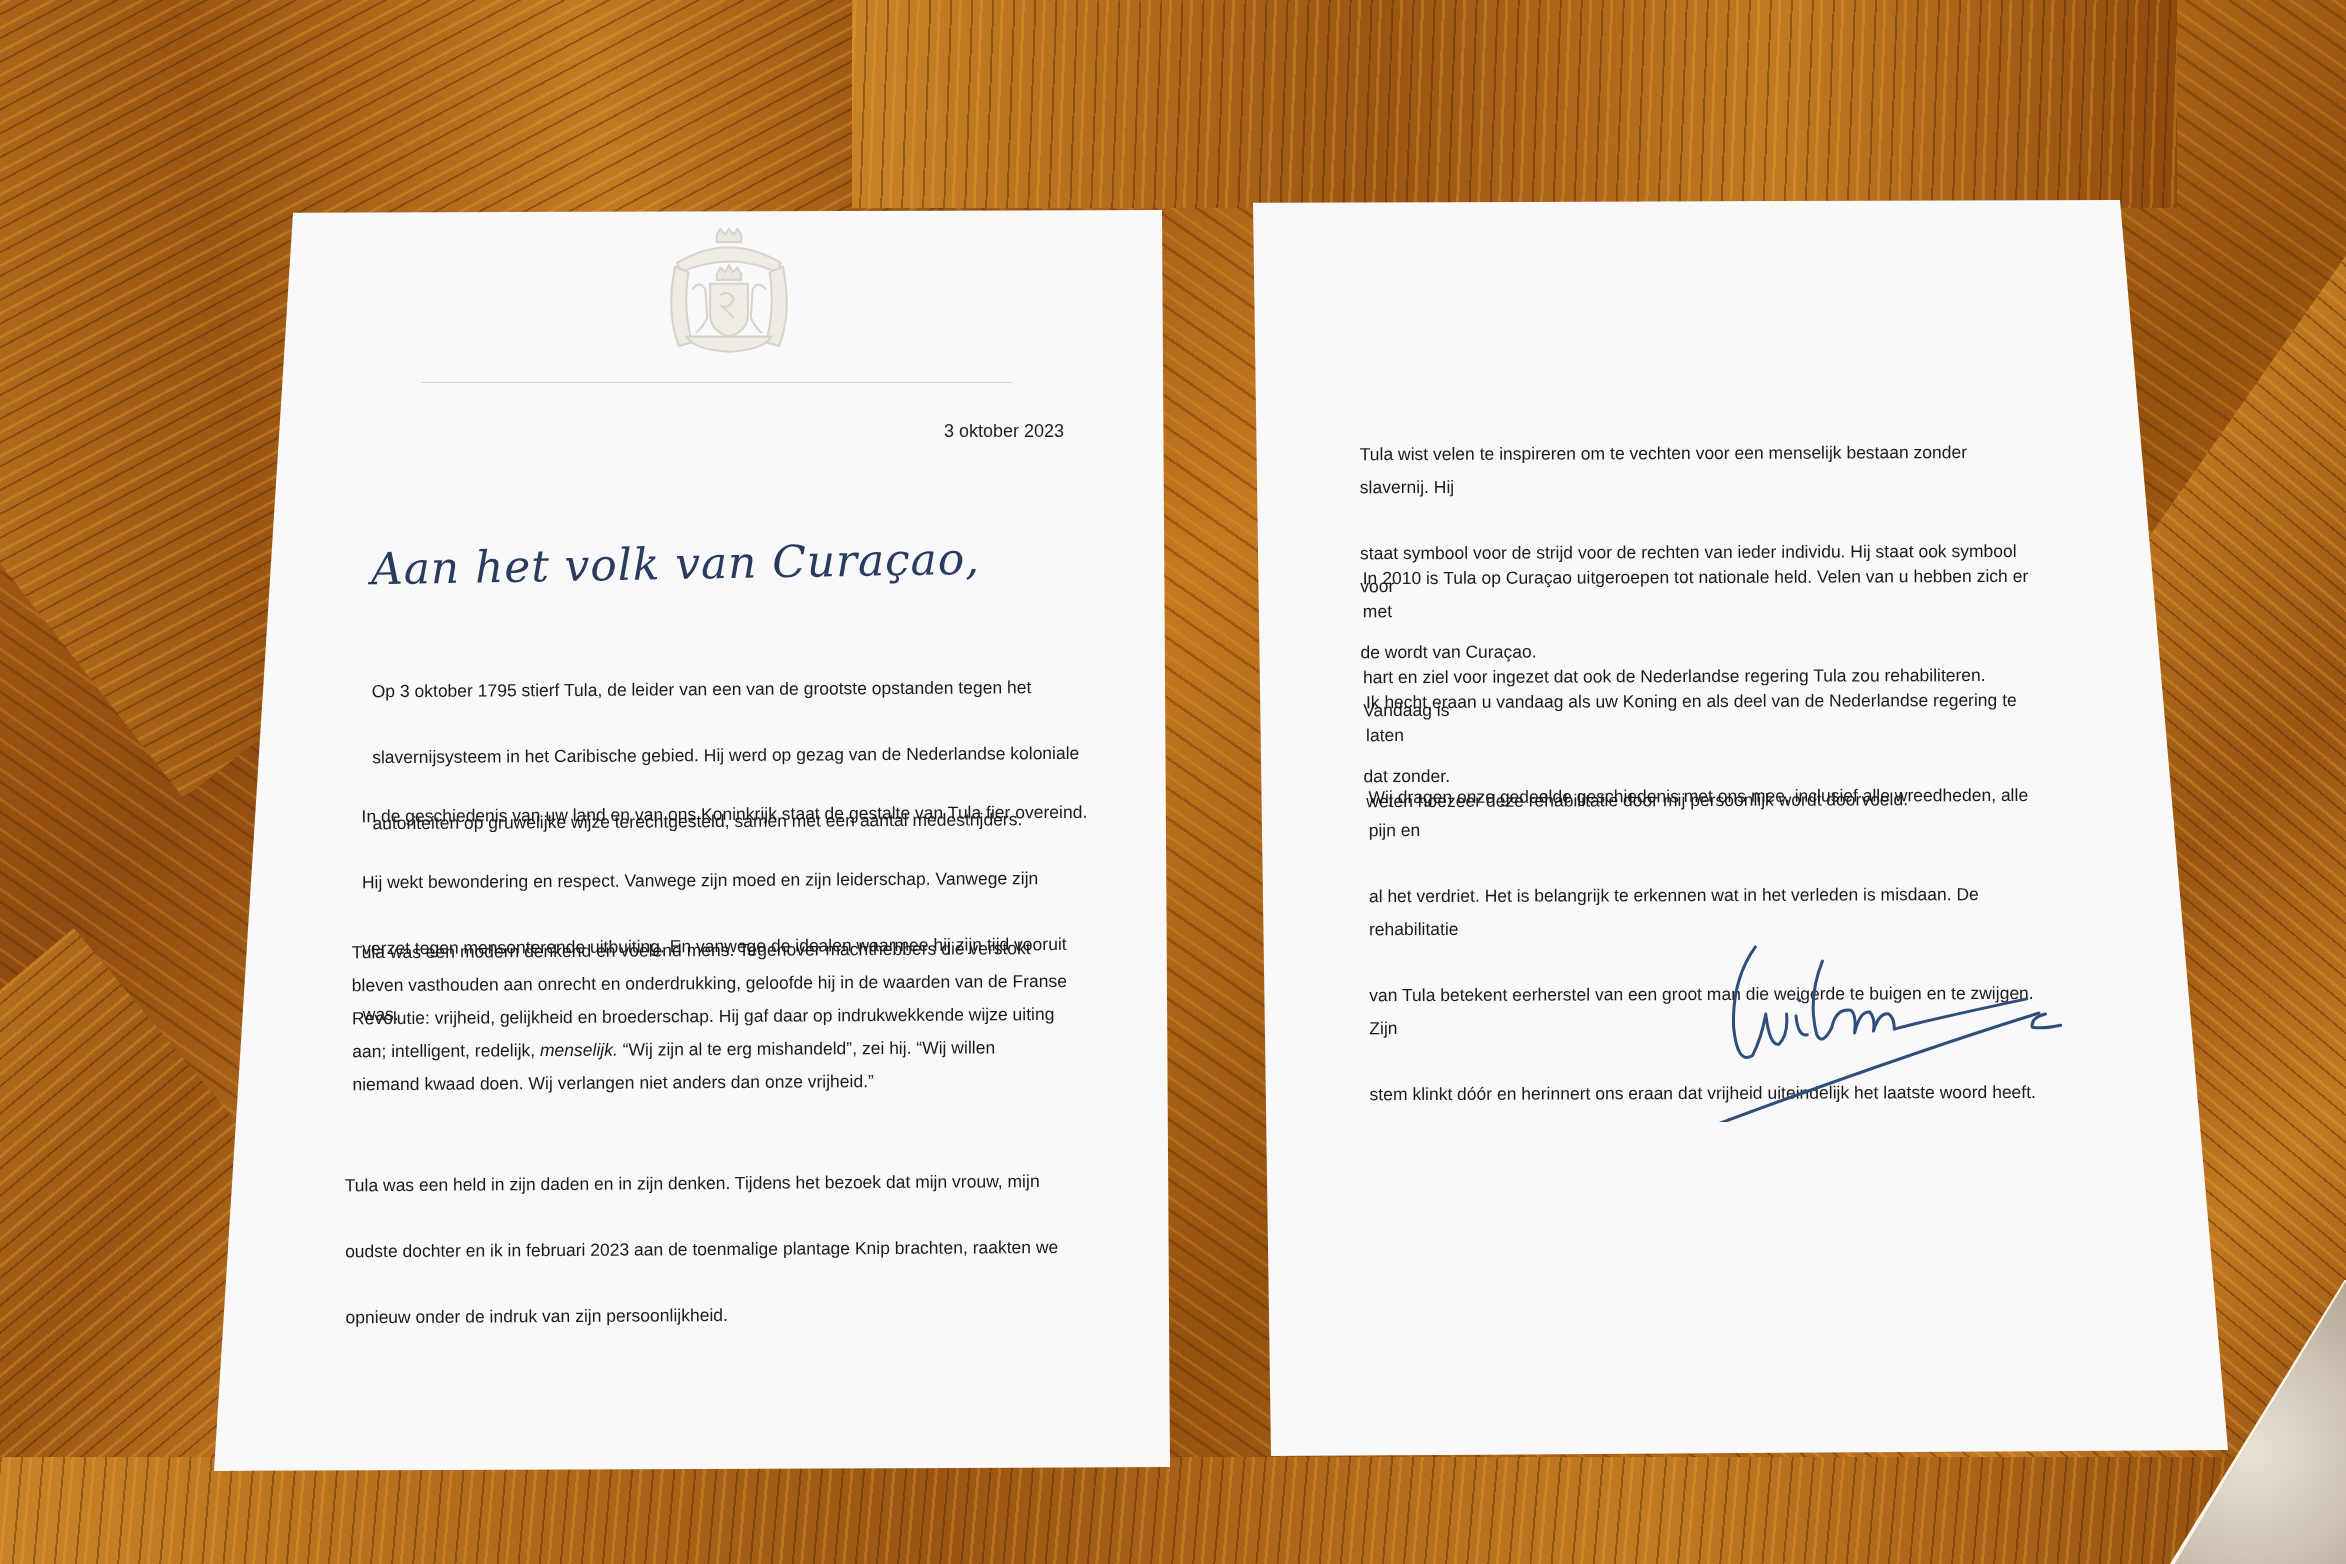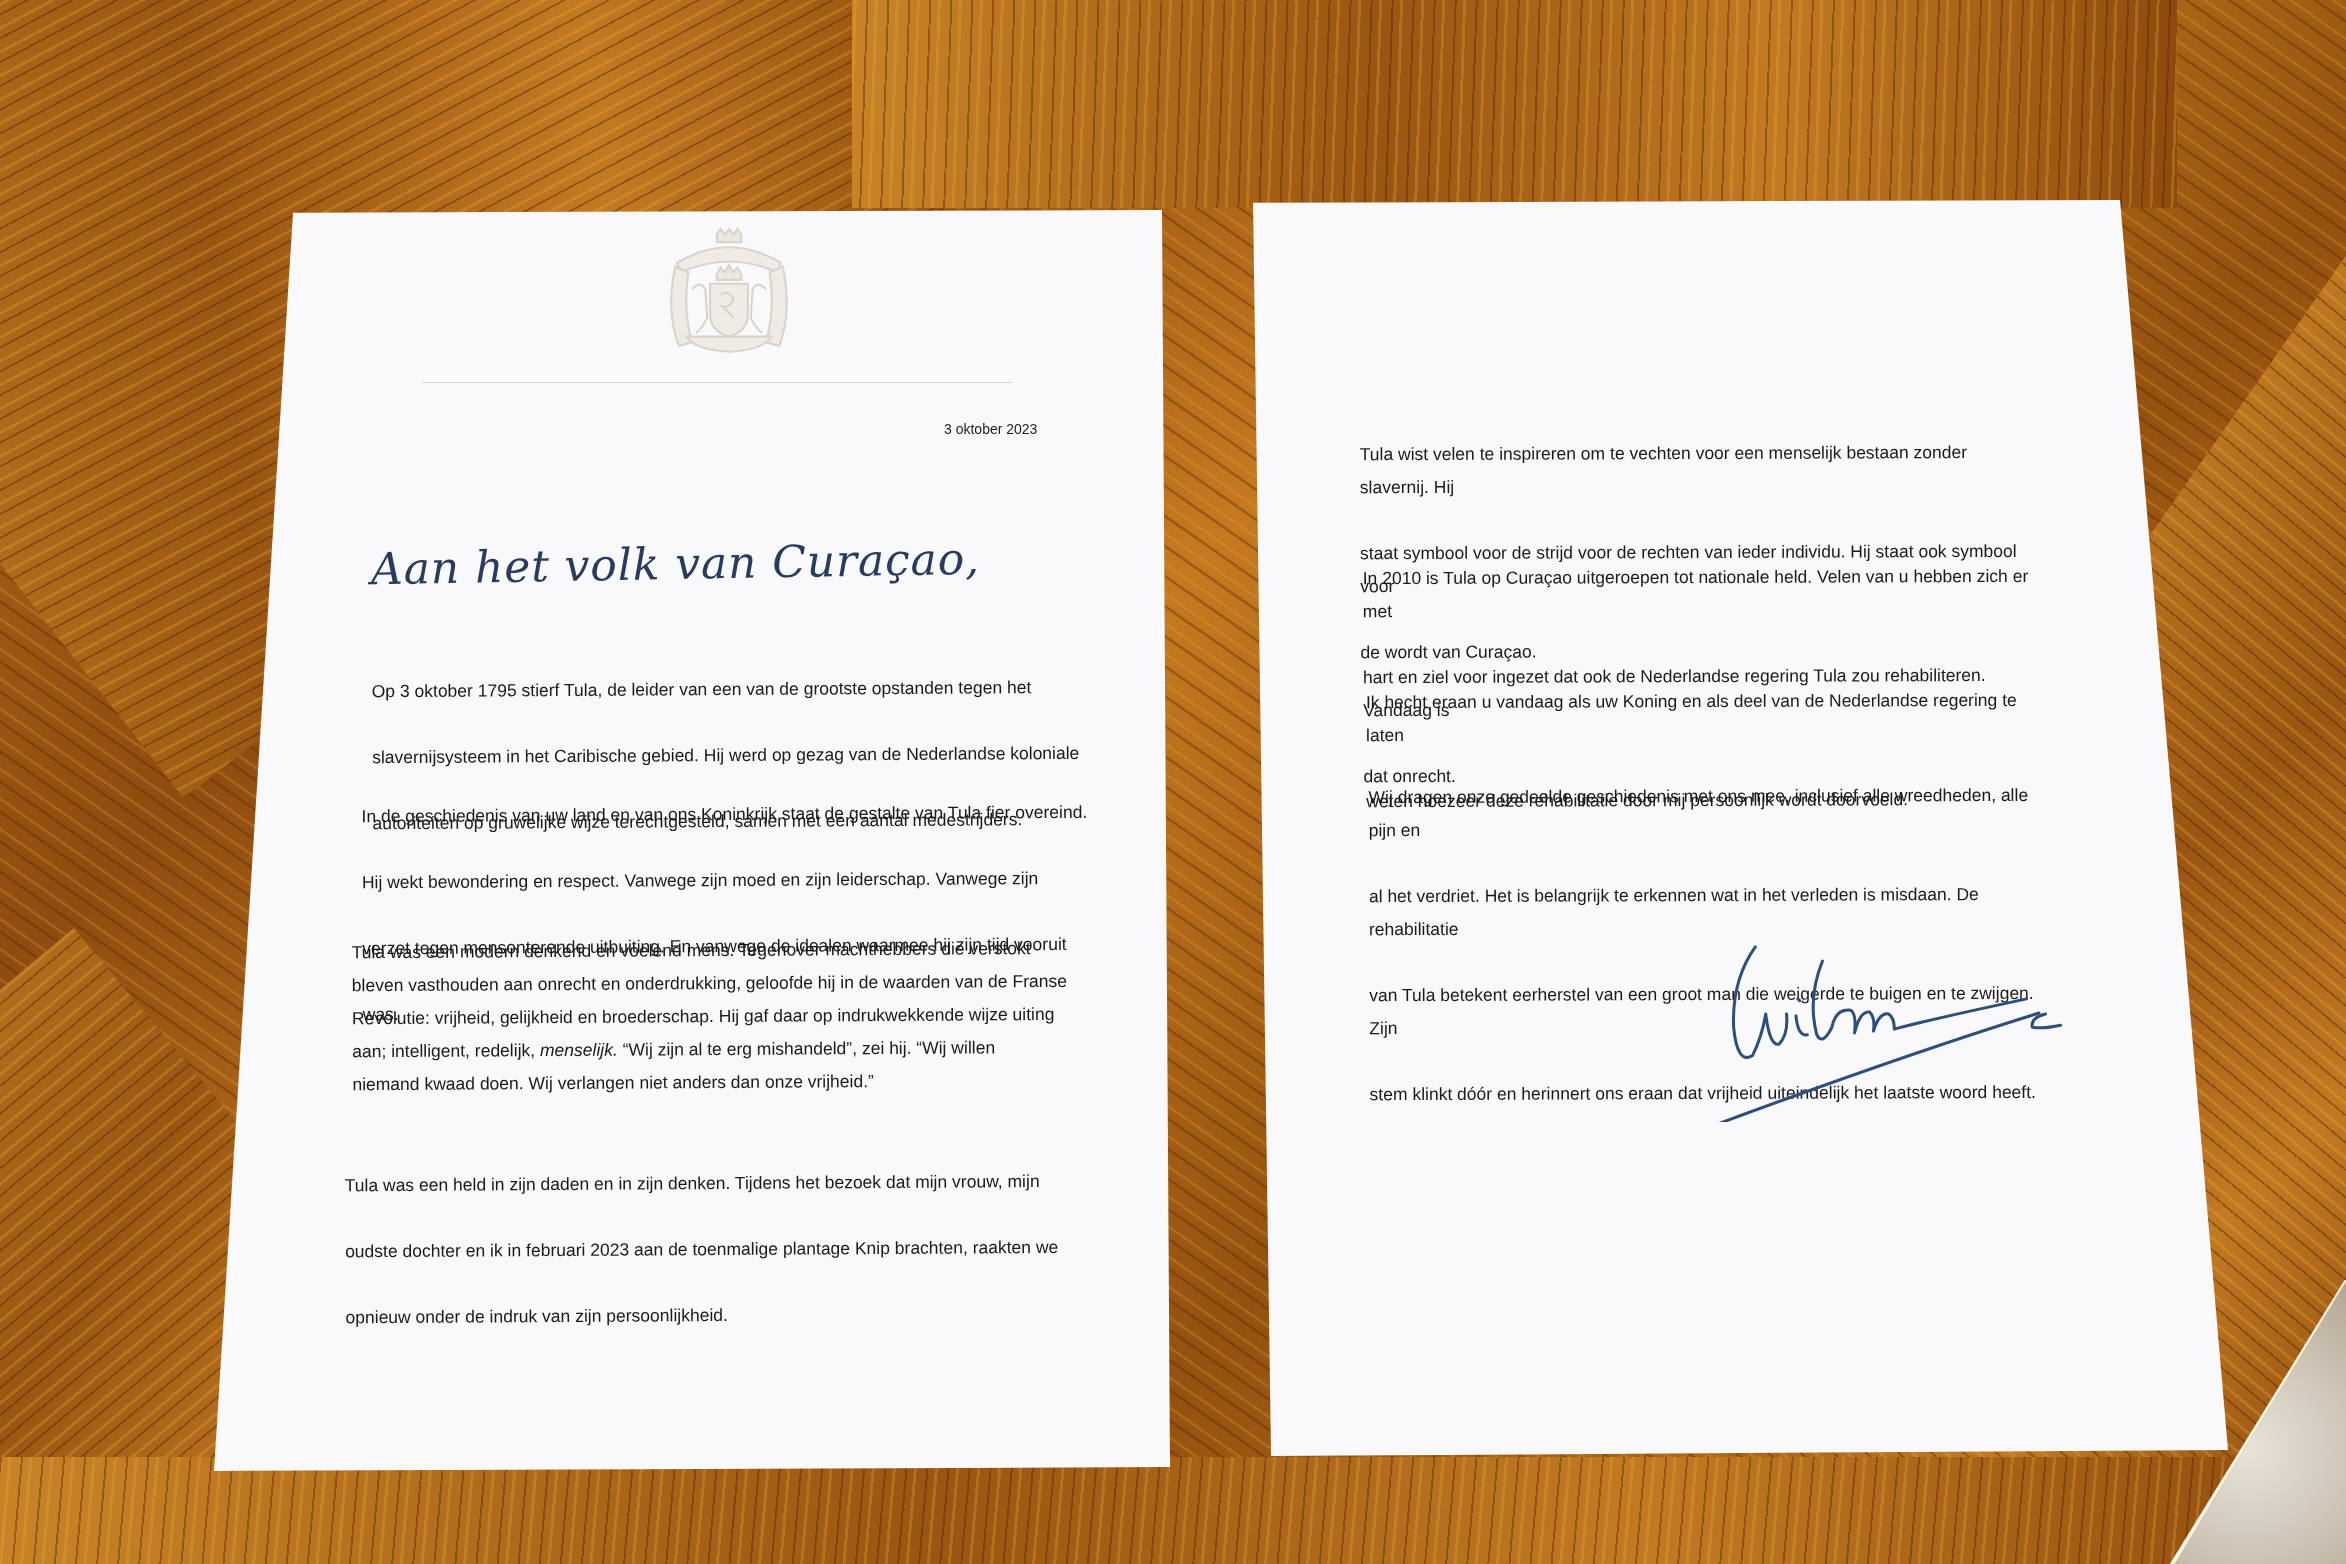--- a/index.html
+++ b/index.html
@@ -49,21 +49,21 @@
     .crest {
       position: absolute; left: 658px; top: 227px; width: 142px; height: 137px;
     }
     .letterhead-rule {
       position: absolute; left: 421px; top: 382px; width: 591px; height: 0.9px;
       background: rgba(150,150,150,0.35);
     }
 
     .date {
       position: absolute; left: 944px; top: 421px;
-      font-size: 14px; color: #1d1d1d;
+      font-size: 18px; color: #1d1d1d;
     }
     .salutation {
       position: absolute; left: 371px; top: 538px;
       font-family: "DejaVu Serif", serif; font-style: italic;
       font-size: 44px; color: #2a3c5e; letter-spacing: 0.9px;
       transform: rotate(-1deg);
     }
     .para {
       position: absolute; font-size: 17.5px; line-height: 33px; color: #1a1a1a;
       white-space: pre-line; margin: 0;
@@ -144,21 +144,21 @@
 
 <p class="para p-right-1">
   <span>Tula wist velen te inspireren om te vechten voor een menselijk bestaan zonder slavernij. Hij</span><br>
   <span>staat symbool voor de strijd voor de rechten van ieder individu. Hij staat ook symbool voor</span><br>
   <span>de wordt van Curaçao.</span>
 </p>
 
 <p class="para p-right-2">
   <span>In 2010 is Tula op Curaçao uitgeroepen tot nationale held. Velen van u hebben zich er met</span><br>
   <span>hart en ziel voor ingezet dat ook de Nederlandse regering Tula zou rehabiliteren. Vandaag is</span><br>
-  <span>dat onrecht.</span>
+  <span>dat zonder.</span>
 </p>
 
 <p class="para p-right-3">
   <span>Ik hecht eraan u vandaag als uw Koning en als deel van de Nederlandse regering te laten</span><br>
   <span>weten hoezeer deze rehabilitatie door mij persoonlijk wordt doorvoeld.</span>
 </p>
 
 <p class="para p-right-4">
   <span>Wij dragen onze gedeelde geschiedenis met ons mee, inclusief alle wreedheden, alle pijn en</span><br>
   <span>al het verdriet. Het is belangrijk te erkennen wat in het verleden is misdaan. De rehabilitatie</span><br>

